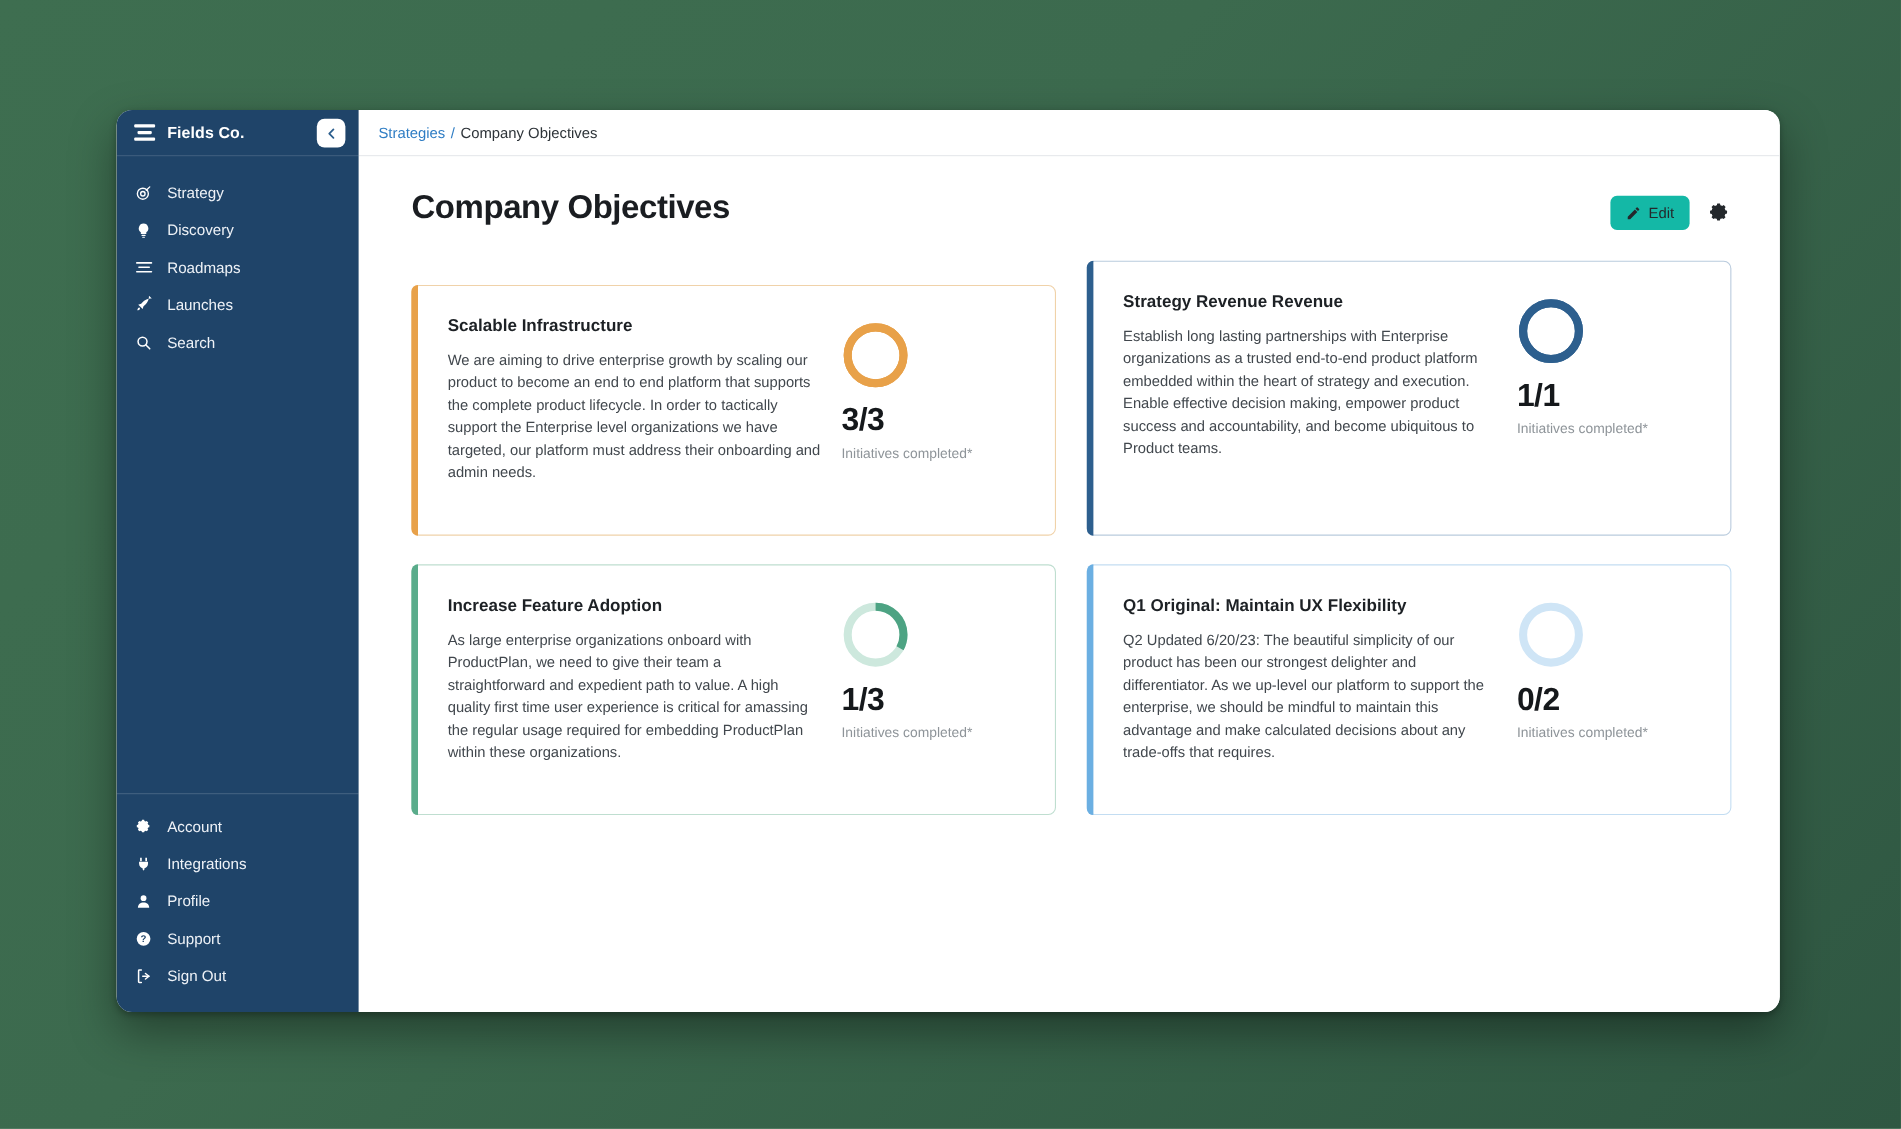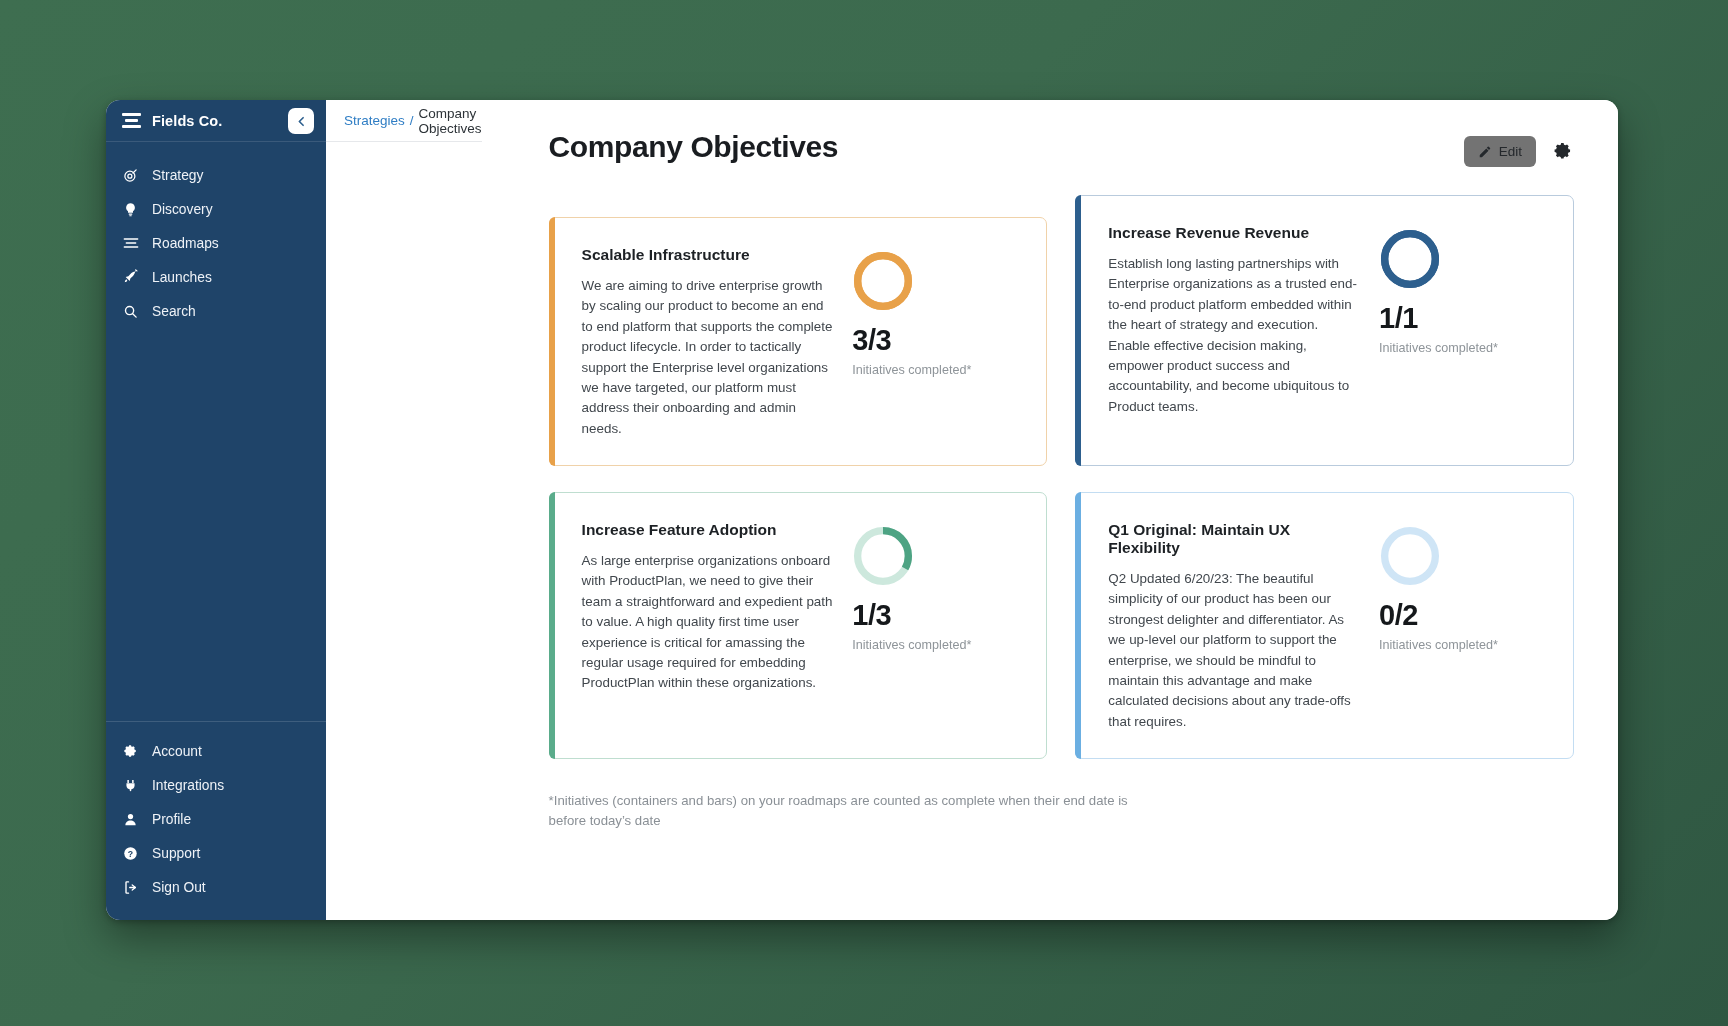--- a/index.html
+++ b/index.html
@@ -70,40 +70,40 @@
   }
   .sb-item .ico { width: 17px; display: flex; align-items: center; justify-content: center; flex-shrink: 0; }
   .sb-item .ico svg { display: block; }
   .sb-spacer { flex: 1; }
   .sb-foot {
     border-top: 1px solid rgba(255,255,255,.14);
     padding: 12px 0 16px;
   }
 
   
-  .main { flex: 1; background: #fff; display: flex; min-width: 0; gap: 19px; }
+  .main { flex: 1; background: #fff; display: flex; flex-direction: column; min-width: 0; }
   .crumbbar {
     height: 42px; display: flex; align-items: center;
     padding: 0 0 0 18px;
     border-bottom: 1px solid #e6e8eb;
     font-size: 13.5px;
   }
   .crumb-link { color: #2f7dc4; cursor: pointer; }
   .crumb-sep { color: #2f7dc4; margin: 0 5px; }
   .crumb-cur { color: #2d3338; }
 
   .content { padding: 30px 44px 0 48px; position: relative; }
   .title-row { display: flex; align-items: flex-start; justify-content: space-between; }
   .page-title {
     font-size: 30px; font-weight: 700; color: #1a1d21; letter-spacing: -.4px;
   }
   .actions { display: flex; align-items: center; gap: 14px; padding-top: 6px; }
   .edit-btn {
     display: flex; align-items: center; gap: 7px;
-    background: #737373; border-radius: 6px;
+    background: #14b8a6; border-radius: 6px;
     padding: 8px 14px; font-size: 13.5px; color: #24282c; cursor: pointer;
   }
   .gear-btn { width: 24px; height: 24px; display:flex; align-items:center; justify-content:center; cursor: pointer; }
 
   .subtitle {
     margin-top: 16px; max-width: 560px;
     font-size: 13.6px; line-height: 1.48; color: #3a3f45;
   }
 
   
@@ -310,21 +310,21 @@
                 <circle class="ring-track" cx="22" cy="22" r="18" fill="none" stroke-width="5.2" stroke="#e8a149"></circle>
                 <circle class="ring-value" cx="22" cy="22" r="18" fill="none" stroke-width="5.2" stroke-linecap="butt" transform="rotate(-90 22 22)" stroke="#e8a149" stroke-dasharray="113.09733552923255 1"></circle>
               </svg>
               <div class="stat-num">3/3</div>
               <div class="stat-lbl">Initiatives completed*</div>
             </div>
           </div>
 
           <div class="card c-navy">
             <div class="card-body">
-              <div class="card-title">Increase Revenue Revenue</div>
+              <div class="card-title">Strategy Revenue Revenue</div>
               <div class="card-desc">Establish long lasting partnerships with Enterprise organizations as a trusted end-to-end product platform embedded within the heart of strategy and execution. Enable effective decision making, empower product success and accountability, and become ubiquitous to Product teams.</div>
             </div>
             <div class="card-stat">
               <svg class="ring" viewBox="0 0 44 44">
                 <circle class="ring-track" cx="22" cy="22" r="18" fill="none" stroke-width="5.2" stroke="#2d5f8e"></circle>
                 <circle class="ring-value" cx="22" cy="22" r="18" fill="none" stroke-width="5.2" stroke-linecap="butt" transform="rotate(-90 22 22)" stroke="#2d5f8e" stroke-dasharray="113.09733552923255 1"></circle>
               </svg>
               <div class="stat-num">1/1</div>
               <div class="stat-lbl">Initiatives completed*</div>
             </div>
@@ -355,17 +355,16 @@
                 <circle class="ring-track" cx="22" cy="22" r="18" fill="none" stroke-width="5.2" stroke="#cfe5f6"></circle>
                 <circle class="ring-value" cx="22" cy="22" r="18" fill="none" stroke-width="5.2" stroke-linecap="butt" transform="rotate(-90 22 22)" stroke="#cfe5f6" stroke-dasharray="0 114.09733552923255"></circle>
               </svg>
               <div class="stat-num">0/2</div>
               <div class="stat-lbl">Initiatives completed*</div>
             </div>
           </div>
 
         </div>
 
-        <p class="footnote">*Initiatives (containers and bars) on your roadmaps are counted as complete when their end date is before today’s date</p>
       </div>
     </section>
   </div>
 </div>
 
 </body></html>

